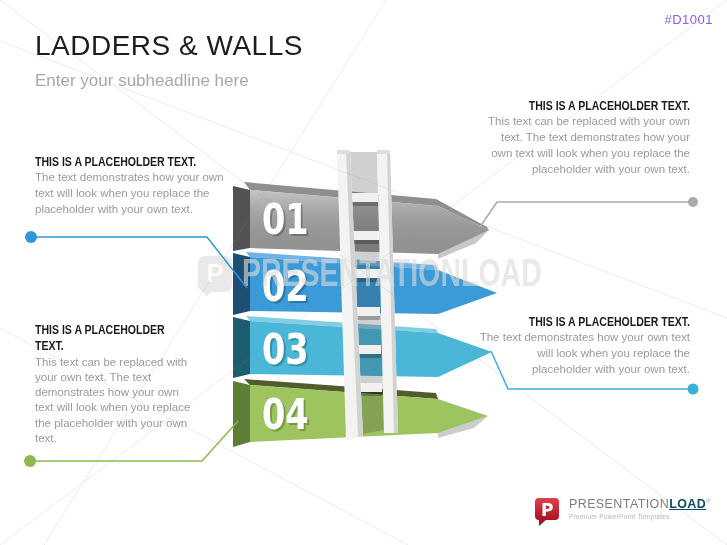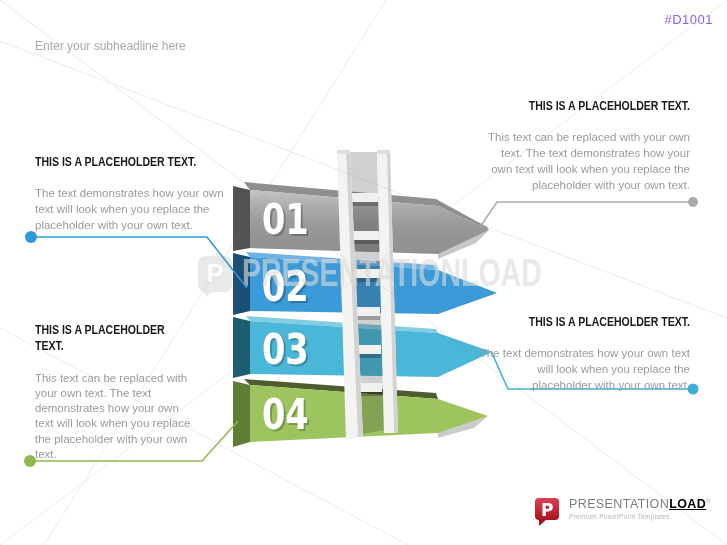--- a/index.html
+++ b/index.html
@@ -4,29 +4,29 @@
 <style>
   html,body{margin:0;padding:0;background:#fff;}
   #slide{
     position:relative;width:727px;height:545px;background:#ffffff;overflow:hidden;
     font-family:"Liberation Sans",sans-serif; outline:1px solid #ececec;
   }
   .abs{position:absolute;}
   
   #title-block{left:35px;top:30px;z-index:4;}
   #page-title{font-size:28px;line-height:1.15;color:#1c1c1c;letter-spacing:0.5px;font-weight:400;}
-  #page-subtitle{margin-top:9px;font-size:12px;color:#a8a8a8;font-weight:400;}
+  #page-subtitle{margin-top:9px;font-size:17px;color:#a8a8a8;font-weight:400;}
   #slide-tag{top:12px;right:14px;font-size:13px;color:#8b5cf6;z-index:4;letter-spacing:0.5px;}
   
   .blk{z-index:4;}
   .blk .heading{
     font-weight:bold;color:#1a1a1a;font-size:13.5px;line-height:1.22;
     transform:scaleX(0.78);white-space:normal;
   }
-  .blk .body{margin-top:16px;font-size:11.5px;line-height:1.38;color:#9a9a9a;}
+  .blk .body{margin-top:0;font-size:11.5px;line-height:1.38;color:#9a9a9a;}
   .blk-l .heading{transform-origin:0 50%;width:260px;}
   .blk-r{text-align:right;}
   .blk-r .heading{transform-origin:100% 50%;width:270px;position:relative;left:-58px;}
   #blk-top-right{top:98px;right:37px;width:212px;}
   #blk-left-top{top:154px;left:35px;width:208px;}
   #blk-left-bottom{top:322px;left:35px;width:162px;}
   #blk-left-bottom .heading{width:202px;transform-origin:0 0;}
   #blk-left-bottom .body{line-height:1.32;}
   #blk-right-bottom{top:314px;right:37px;width:212px;}
   
@@ -38,21 +38,21 @@
         display:flex;align-items:center;justify-content:center;
         color:#ffffff;font-size:25px;font-weight:bold;}
   #wm-p:after{content:"";position:absolute;left:2px;bottom:-11px;
         border:7px solid transparent;border-top-color:#dcdcdc;}
   #wm-text{font-size:38px;font-weight:bold;color:#dcdcdc;letter-spacing:0px;
         transform:scaleX(0.75);transform-origin:0 50%;white-space:nowrap;}
   
   #footer-logo{right:16px;bottom:18px;z-index:4;display:flex;align-items:flex-start;gap:8px;}
   #brand-lines{display:flex;flex-direction:column;}
   #brand-line1{font-size:12.5px;letter-spacing:0.4px;color:#7e7e7e;}
-  #brand-line1 .bold{font-weight:bold;color:#000000;text-decoration:underline;}
+  #brand-line1 .bold{font-weight:bold;color:#0c4a6e;text-decoration:underline;}
   #brand-line1 sup{font-size:6px;color:#9a9a9a;}
   #brand-line2{margin-top:2px;font-size:6.5px;color:#b5b5b5;letter-spacing:0.3px;}
 </style>
 </head>
 <body>
 
 <div id="slide">
 
   <svg id="main-art" class="abs" width="727" height="545" viewBox="0 0 727 545">
     <defs>
@@ -162,20 +162,21 @@
       <circle cx="30" cy="461" r="6" fill="#8fb94d"></circle>
     </g>
 
     <g>
       <polyline fill="none" stroke-width="1.5" points="693,389 508,389 491,351" stroke="#39b1d6"></polyline>
       <circle cx="693" cy="389" r="5.5" fill="#39b1d6"></circle>
     </g>
   </svg>
 
   <div id="title-block" class="abs">
+    <div id="page-title">LADDERS &amp; WALLS</div>
     <div id="page-subtitle">Enter your subheadline here</div>
   </div>
 
   <div id="slide-tag" class="abs">#D1001</div>
 
   <div id="blk-top-right" class="abs blk blk-r">
     <div class="heading">THIS IS A PLACEHOLDER TEXT.</div>
     <div class="body">This text can be replaced with your own text. The text demonstrates how your own text will look when you replace the placeholder with your own text.</div>
   </div>
 

